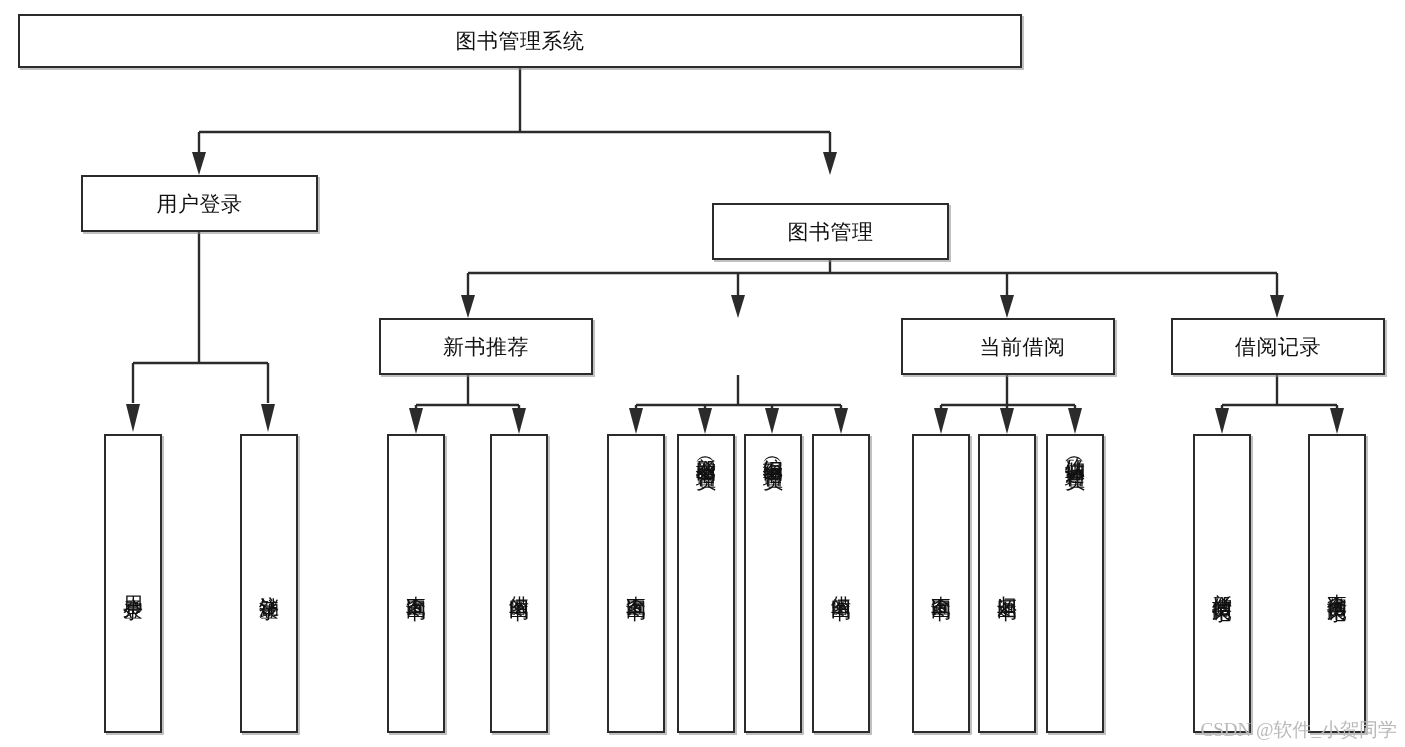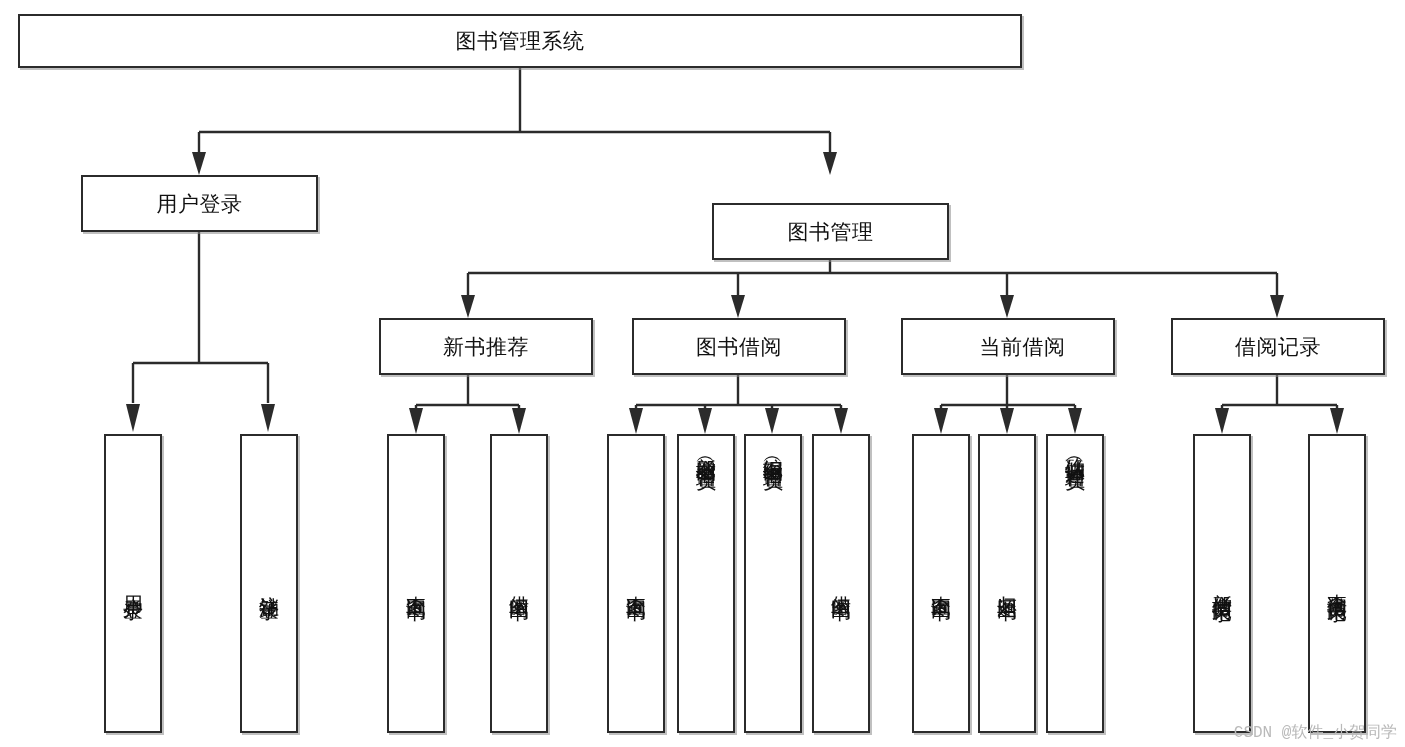--- a/index.html
+++ b/index.html
@@ -78,25 +78,25 @@
   
   .node.vertical.centered {
     align-items: center;
     padding-top: 0;
   }
   
   #watermark {
     position: absolute;
     right: 8px;
     bottom: 4px;
-    font-size: 16px;
+    font-size: 19px;
     color: #b9b9b9;
     white-space: nowrap;
     z-index: 3;
-    font-family: Liberation Mono, monospace;
+    font-family: Liberation Serif, serif;
   }
 </style>
 </head>
 <body>
 
 <div id="diagram-canvas">
 
   <svg id="connector-layer" viewBox="0 0 1405 747" width="1405" height="747" xmlns="http://www.w3.org/2000/svg">
 
     <line x1="520" y1="68" x2="520" y2="132"></line>
@@ -166,23 +166,20 @@
   <div class="node horizontal" style="left:81px; top:175px; width:237px; height:57px;">
     <span class="node-label">用户登录</span>
   </div>
   <div class="node horizontal" style="left:712px; top:175px; width:237px; height:57px;margin-top:28px;">
     <span class="node-label">图书管理</span>
   </div>
 
   <div class="node horizontal" style="left:379px; top:318px; width:214px; height:57px;">
     <span class="node-label">新书推荐</span>
   </div>
-  <div class="node horizontal" style="left:632px; top:318px; width:214px; height:57px;">
-    <span class="node-label">图书借阅</span>
-  </div>
   <div class="node horizontal" style="left:901px; top:318px; width:214px; height:57px;padding-left:29px;">
     <span class="node-label">当前借阅</span>
   </div>
   <div class="node horizontal" style="left:1171px; top:318px; width:214px; height:57px;">
     <span class="node-label">借阅记录</span>
   </div>
 
   <div class="node vertical centered" style="left:104px; top:434px; width:58px; height:299px;">
     <span class="node-label">用户登录</span>
   </div>

